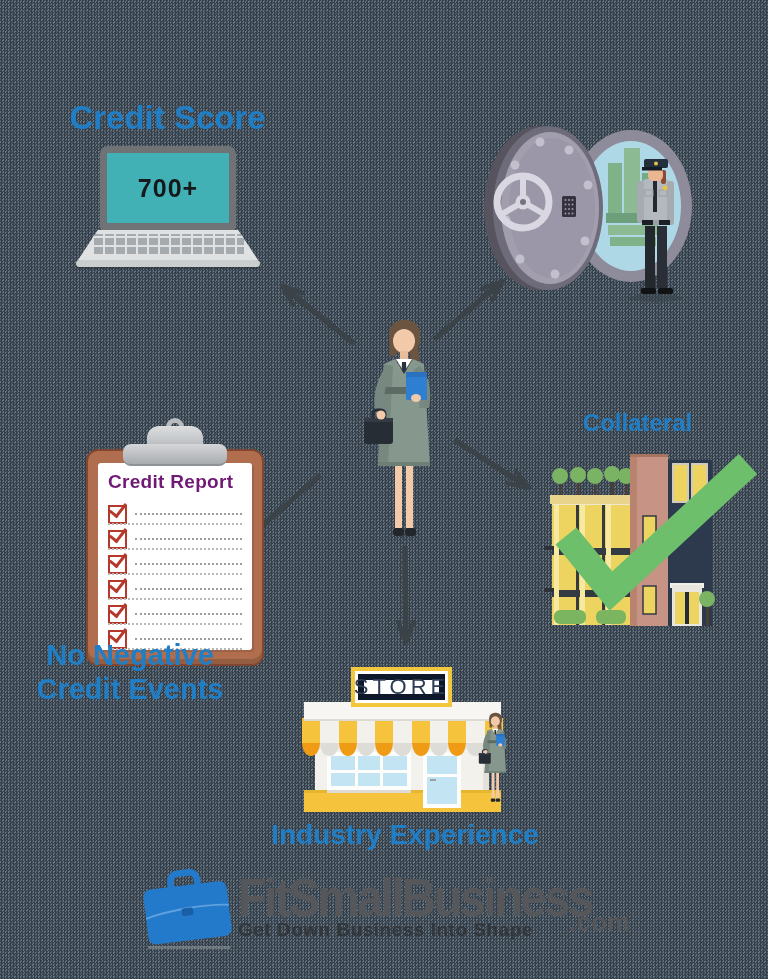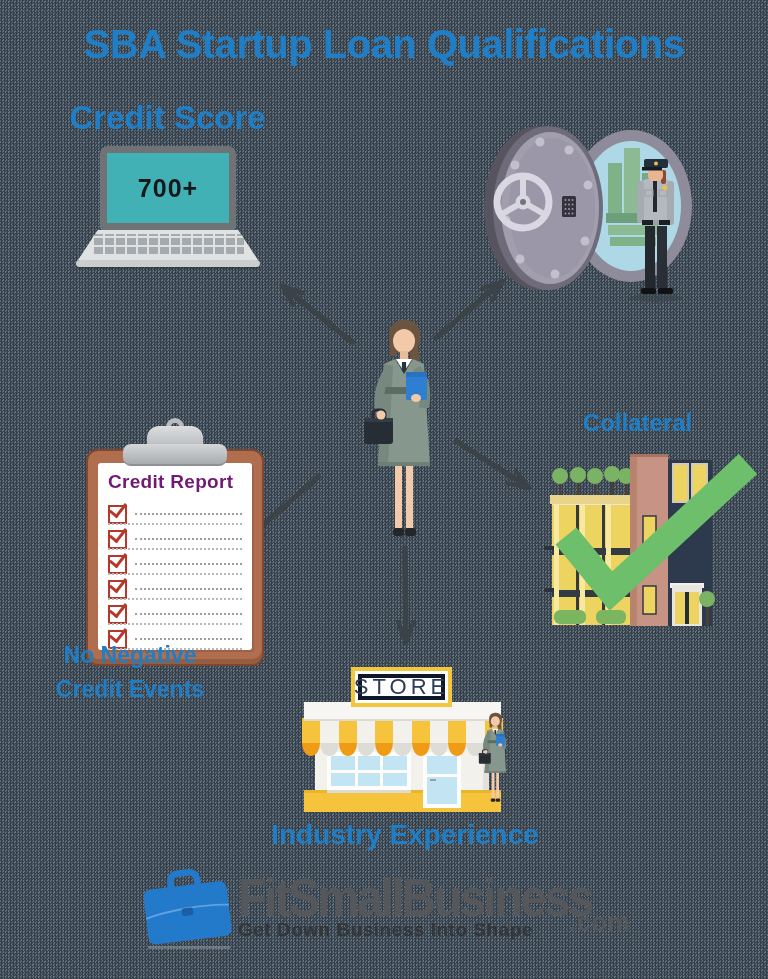--- a/index.html
+++ b/index.html
@@ -10,21 +10,21 @@
     background-image:
       repeating-conic-gradient(#343f49 0% 25%, rgba(0,0,0,0) 0% 50%),
       repeating-conic-gradient(rgba(108,124,136,.85) 0% 25%, rgba(0,0,0,0) 0% 50%);
     background-size:3px 3px,5px 5px;background-position:0 0,1px 1px;
   }
   .blue-label{color:#1f7ec5;font-weight:800;text-align:center;position:absolute;line-height:1.1;}
   .title{left:0;right:0;top:22px;font-size:40px;letter-spacing:-.5px;}
   .lbl-credit-score{left:40px;top:100px;width:255px;font-size:33px;}
   .lbl-down-payment{left:465px;top:90px;width:255px;font-size:28px;}
   .lbl-collateral{left:520px;top:410px;width:235px;font-size:24px;}
-  .lbl-no-negative{left:10px;top:638px;width:240px;font-size:23px;line-height:34px;}
+  .lbl-no-negative{left:10px;top:638px;width:240px;font-size:29px;line-height:34px;}
   .lbl-industry{left:230px;top:820px;width:350px;font-size:28px;}
 
   
   .laptop{position:absolute;left:76px;top:144px;width:184px;height:124px;}
   .lap-screen{position:absolute;left:24px;top:2px;width:136px;height:84px;background:#6f7376;border-radius:8px 8px 3px 3px;padding:7px;box-sizing:border-box;}
   .lap-screen-inner{width:100%;height:100%;background:#42b1b5;display:flex;align-items:center;justify-content:center;
     font-size:25px;font-weight:800;color:#15191c;letter-spacing:1px;}
   .lap-deck{position:absolute;left:2px;top:86px;width:180px;height:30px;background:#dfe1e2;
     clip-path:polygon(11% 0,89% 0,100% 100%,0 100%);}
   .lap-keys{position:absolute;left:14px;right:14px;top:4px;bottom:4px;
@@ -52,21 +52,21 @@
   .store{position:absolute;left:300px;top:664px;width:205px;height:150px;}
   .store-wall{position:absolute;left:15px;top:55px;width:174px;height:73px;background:#f2f1ec;box-shadow:inset -6px 0 0 #e3e1da;}
   .store-base{position:absolute;left:4px;top:126px;width:197px;height:22px;background:#f5c33c;box-shadow:inset 0 3px 0 #e7b62f;}
   .store-cornice{position:absolute;left:4px;top:38px;width:197px;height:17px;background:#f7f6f2;box-shadow:0 2px 0 #dcdad3;}
   .awning{position:absolute;left:2px;top:54px;width:201px;height:26px;display:flex;}
   .stripe{flex:1;position:relative;}
   .stripe.y{background:#f5c33c;} .stripe.w{background:#f3f1ec;}
   .stripe i{position:absolute;left:0;right:0;bottom:-12px;height:13px;border-radius:0 0 50% 50%/0 0 100% 100%;display:block;}
   .stripe.y i{background:#ef9b16;} .stripe.w i{background:#dedcd6;}
   .store-sign{position:absolute;left:51px;top:3px;width:101px;height:40px;background:#fff;border:4px solid #f2c73e;box-sizing:border-box;}
-  .sign-inner{position:absolute;inset:3px;border:4px solid #0f172a;display:flex;align-items:center;justify-content:center;
+  .sign-inner{position:absolute;inset:3px;border:6px solid #0f172a;display:flex;align-items:center;justify-content:center;
     font-size:22px;font-weight:500;letter-spacing:4px;color:#2d3c55;}
   .shop-window{position:absolute;left:27px;top:88px;width:84px;height:38px;background:#c3e5f3;border:4px solid #fdfdfb;box-sizing:border-box;box-shadow:0 3px 0 #dddbd4;}
   .mull-v1,.mull-v2{position:absolute;top:0;bottom:0;width:3px;background:#fdfdfb;}
   .mull-v1{left:31%;} .mull-v2{left:64%;}
   .mull-h{position:absolute;left:0;right:0;top:45%;height:3px;background:#fdfdfb;}
   .shop-door{position:absolute;left:123px;top:88px;width:38px;height:56px;background:#c3e5f3;border:4px solid #fdfdfb;box-sizing:border-box;}
   .door-bar{position:absolute;left:0;right:0;top:38%;height:3px;background:#fdfdfb;}
   .door-handle{position:absolute;left:3px;top:48%;width:6px;height:2px;background:#9aa0a4;}
   .small-woman{position:absolute;left:178px;top:46px;width:33px;height:96px;}
 
@@ -113,21 +113,20 @@
         <rect x="44" y="58" width="21" height="5" fill="#2a72bd"></rect>
         <ellipse cx="54" cy="84" rx="5" ry="4" fill="#f2c9a9"></ellipse>
         <rect x="33" y="152" width="7" height="62" fill="#f2c9a9"></rect>
         <rect x="44" y="152" width="7" height="62" fill="#f2c9a9"></rect>
         <rect x="31" y="214" width="11" height="8" rx="3" fill="#23272c"></rect>
         <rect x="43" y="214" width="11" height="8" rx="3" fill="#23272c"></rect>
       </symbol>
     </defs>
   </svg>
 
-  <div class="blue-label title">SBA Startup Loan Qualifications</div>
 
   <div class="blue-label lbl-credit-score">Credit Score</div>
   <div class="laptop">
     <div class="lap-screen">
       <div class="lap-screen-inner">700+</div>
     </div>
     <div class="lap-deck">
         <div class="lap-keys"></div>
       </div>
     <div class="lap-base"></div>

